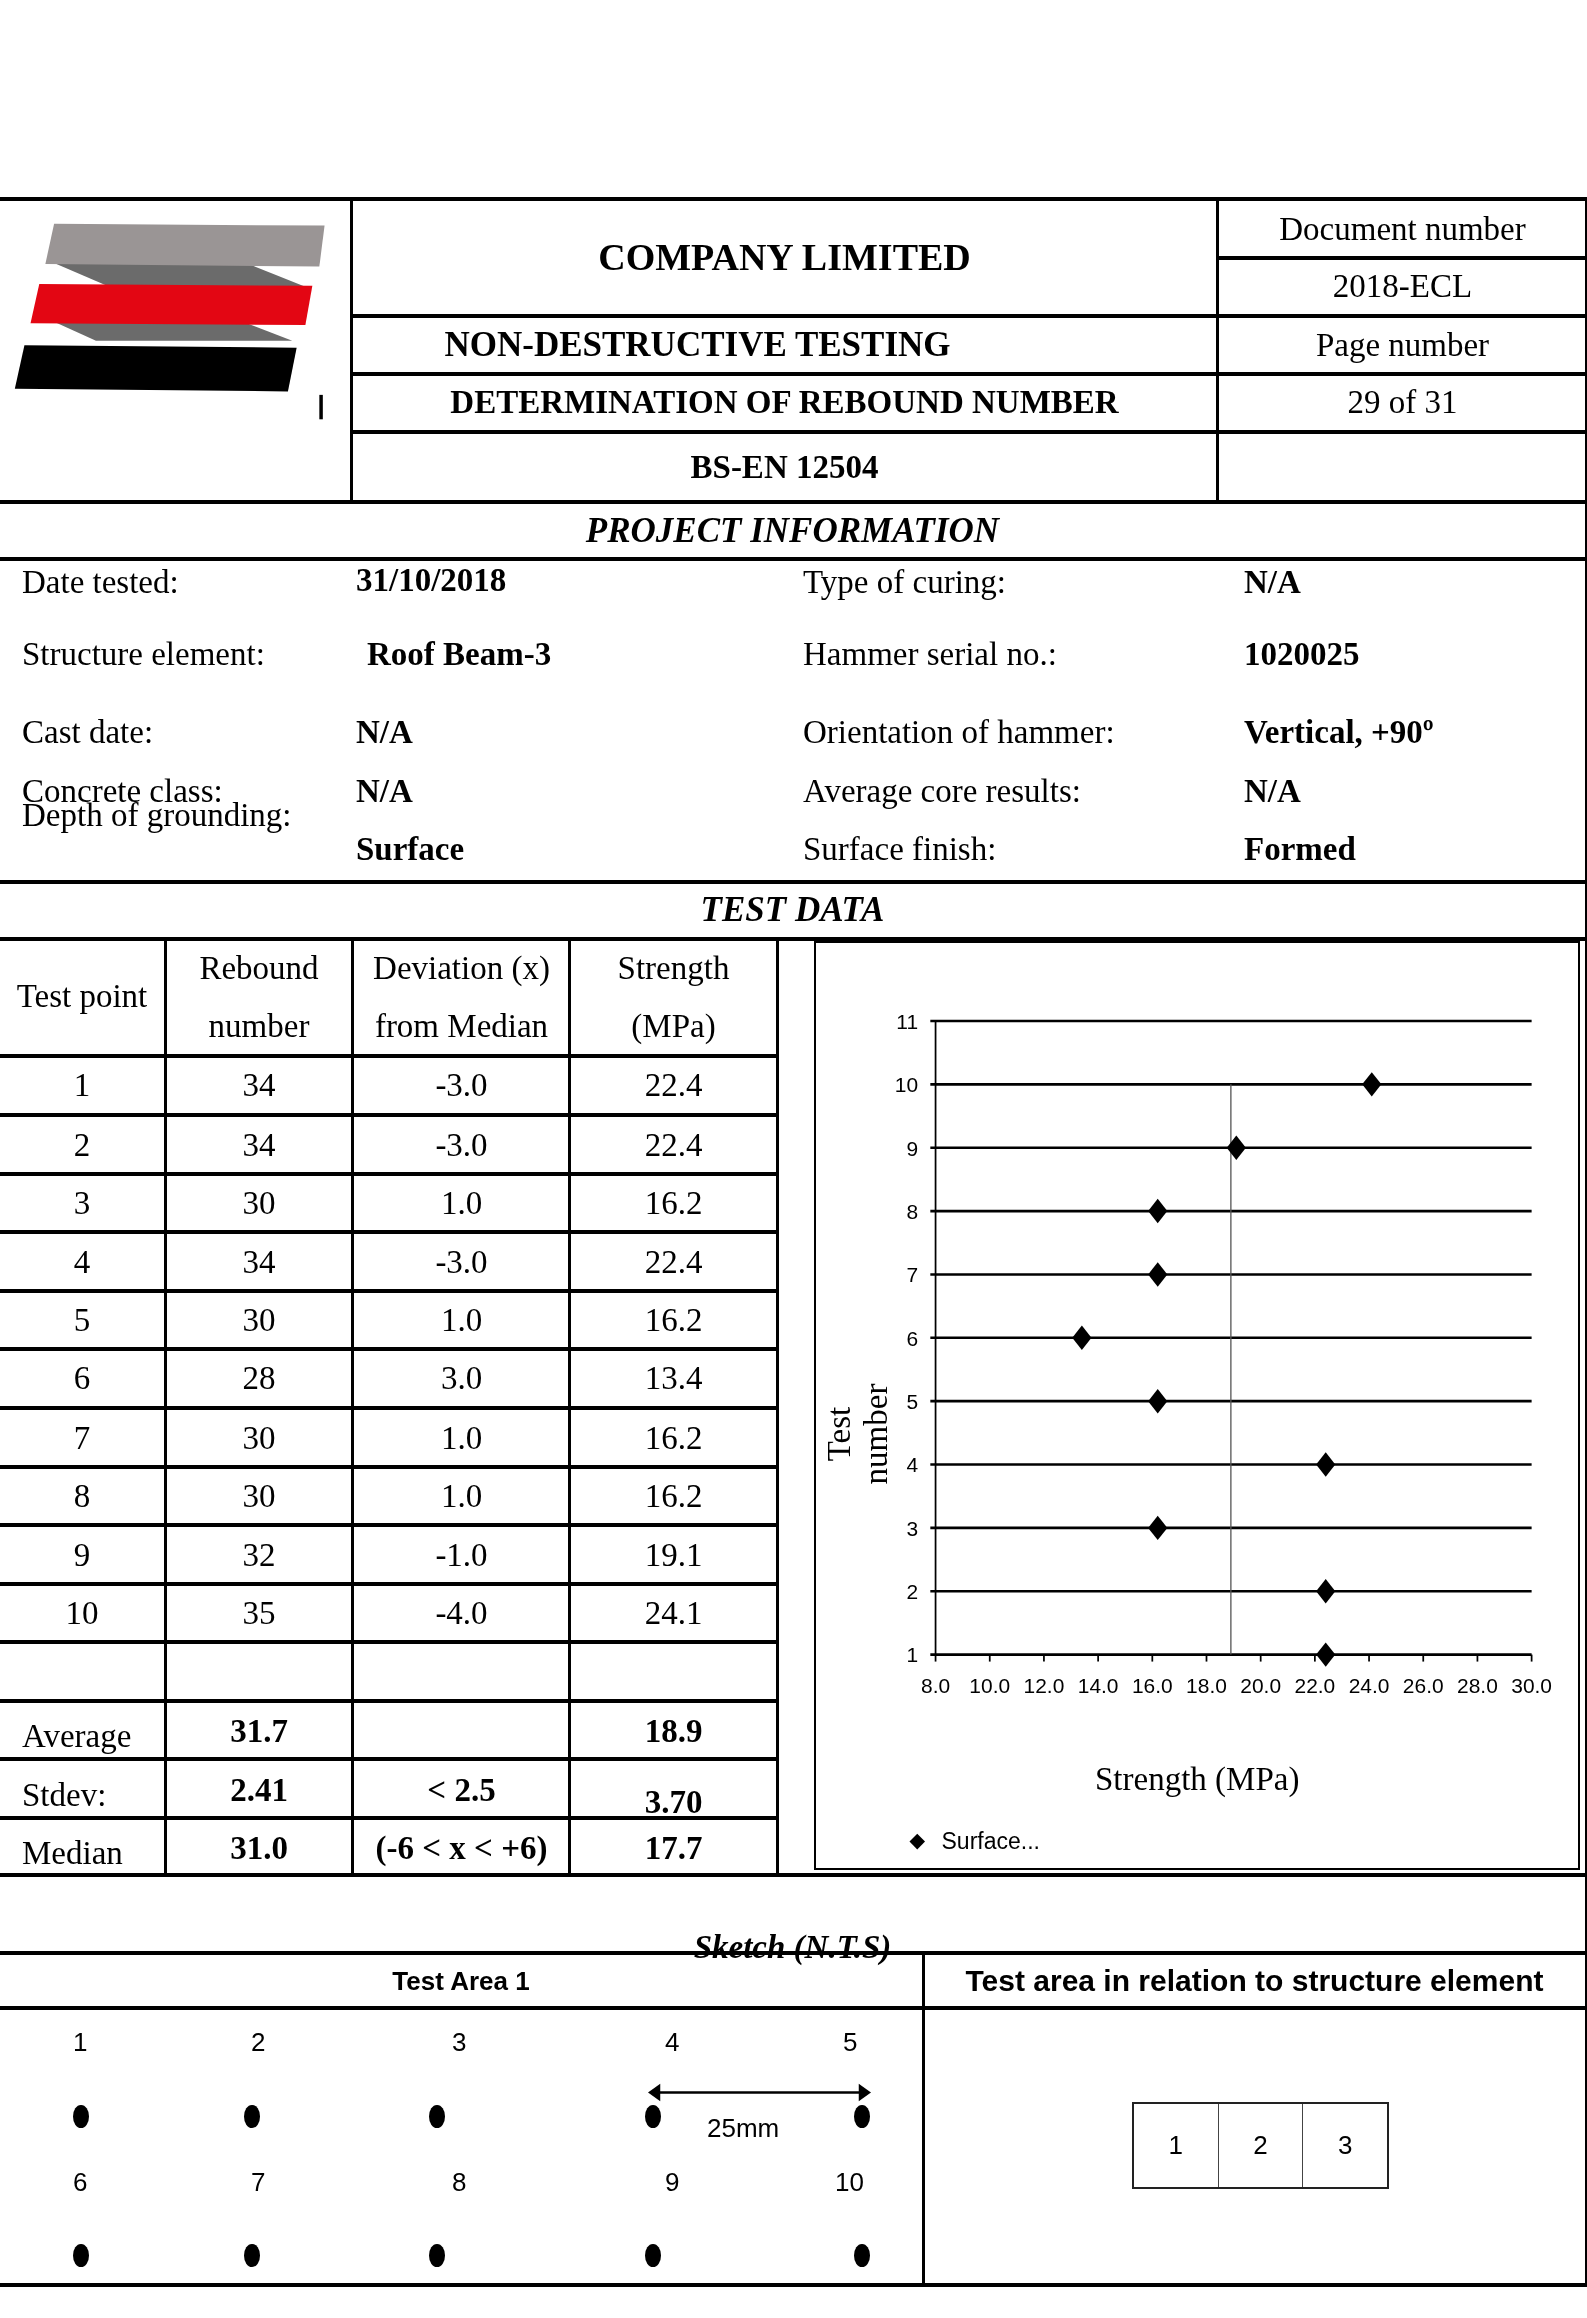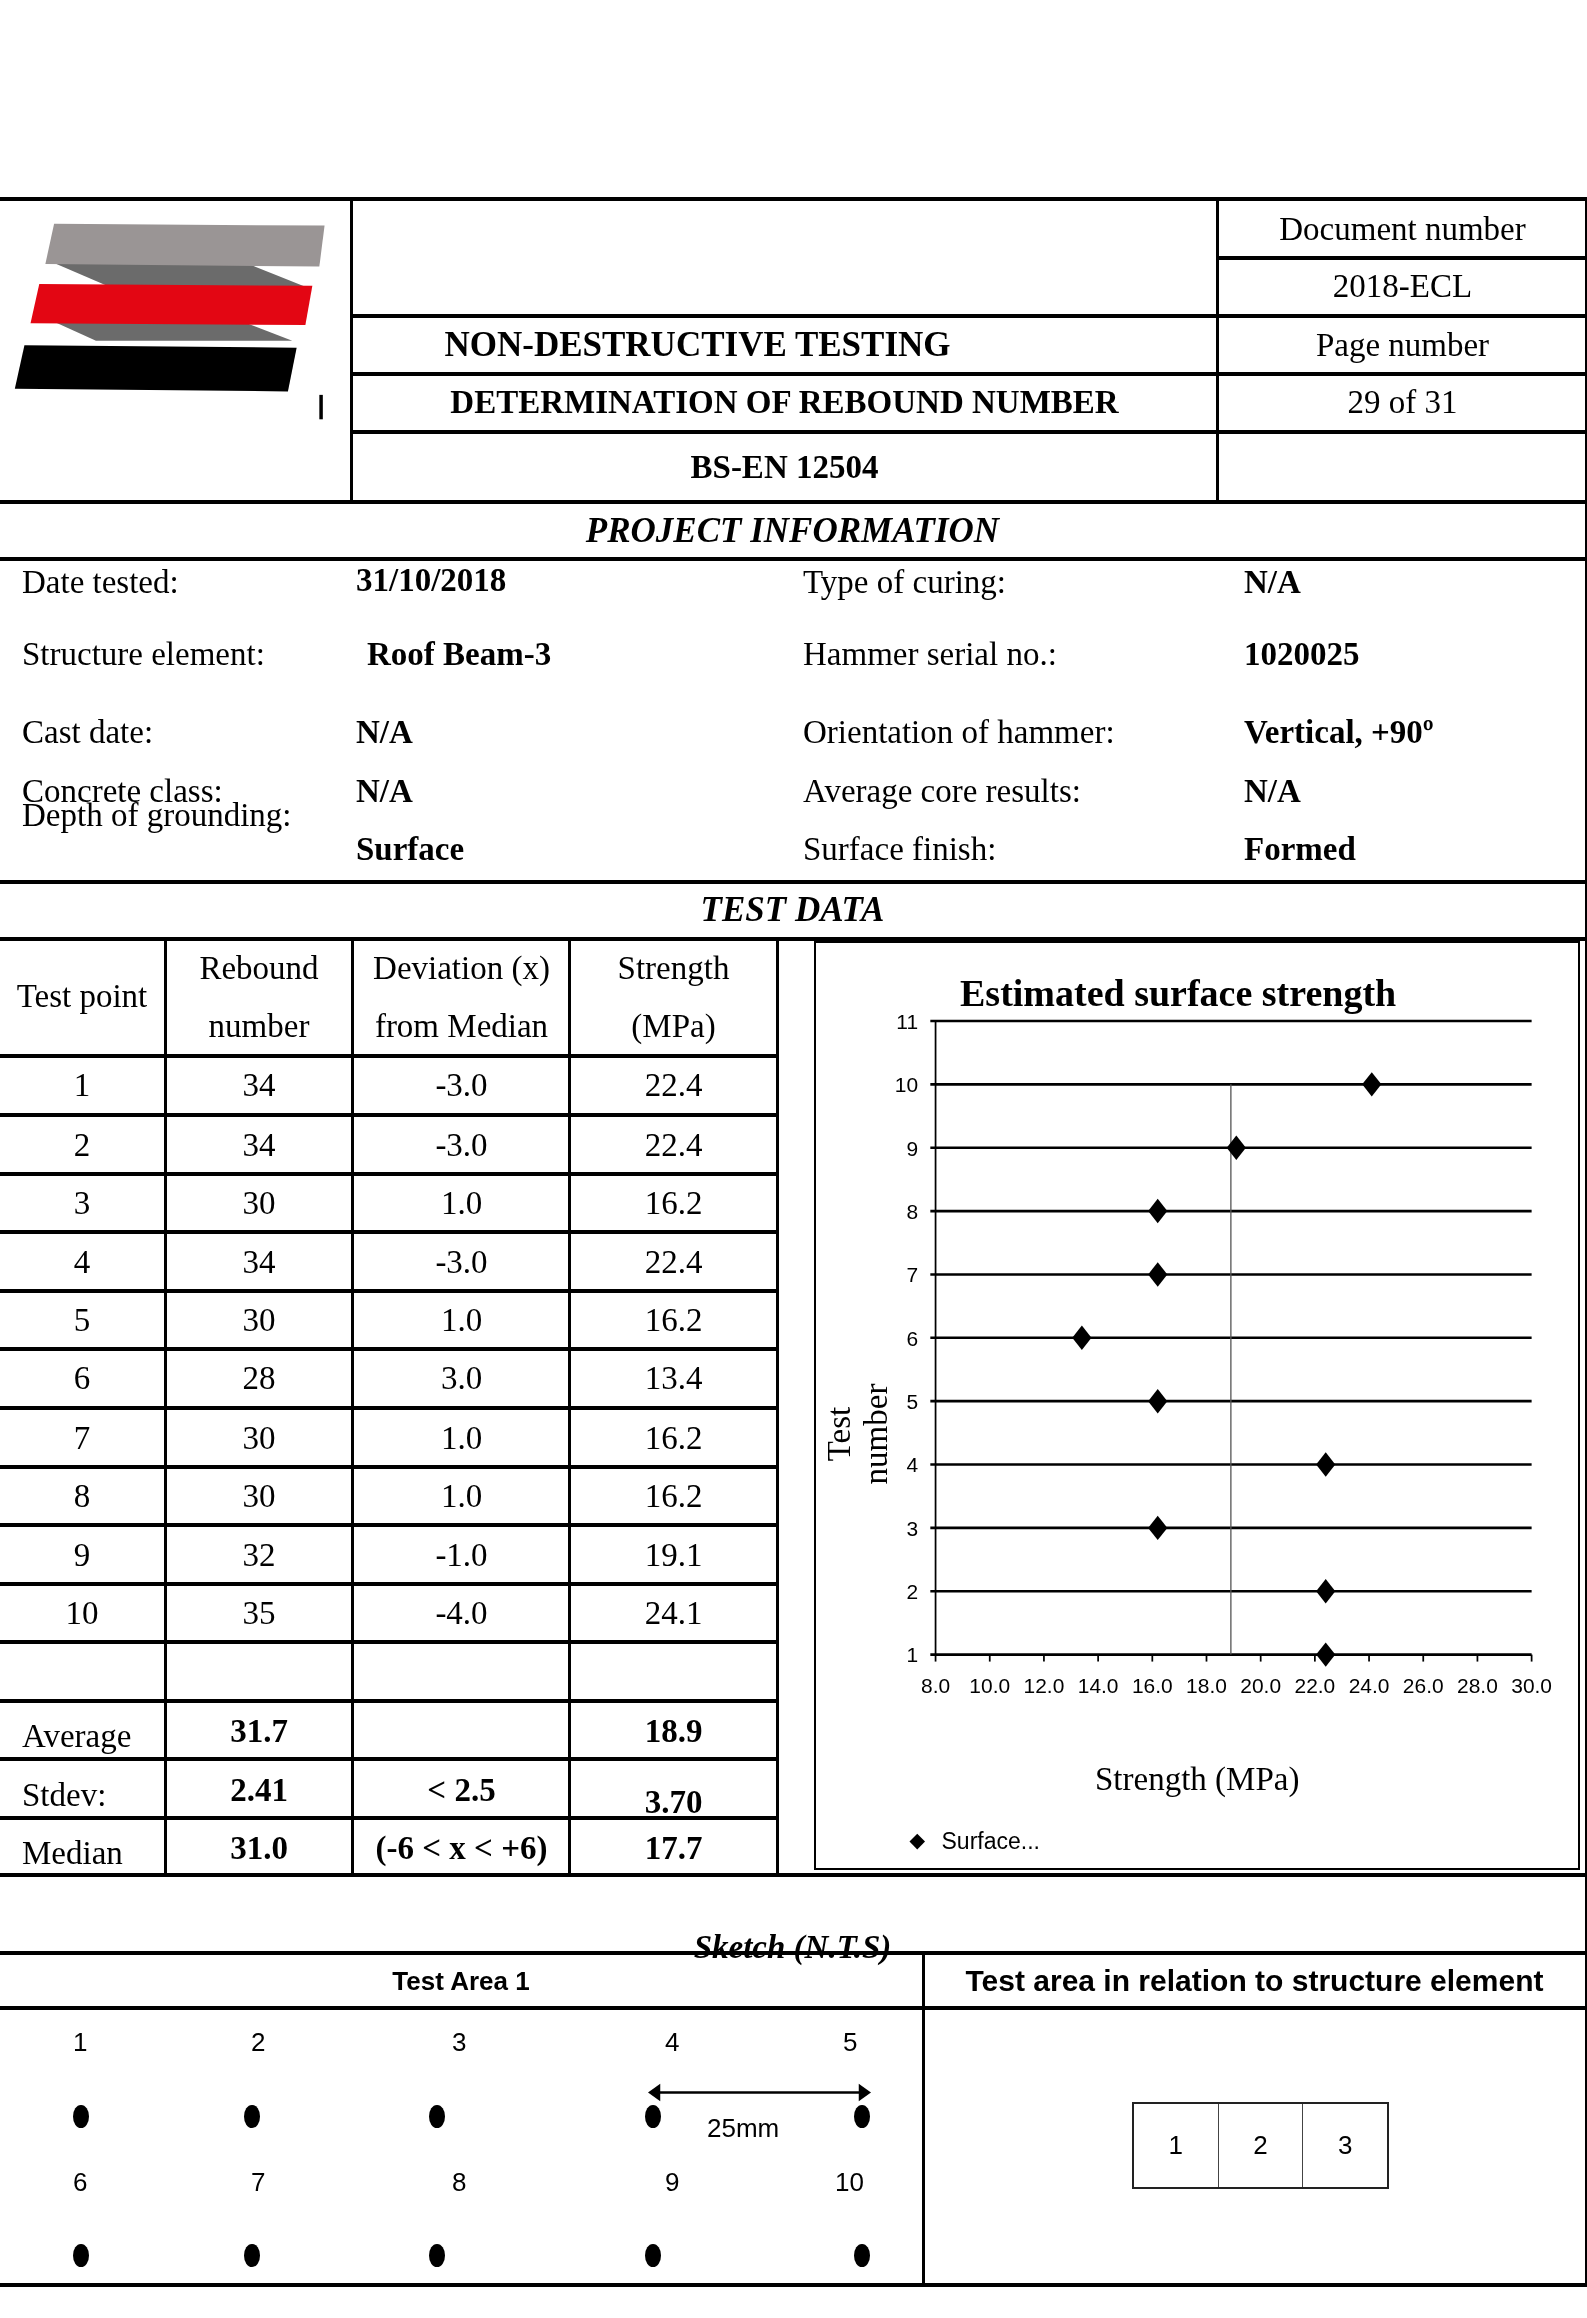--- a/index.html
+++ b/index.html
@@ -41,20 +41,21 @@
       <polygon points="60,70 280,70 355,100 130,100" fill="#6b6b6b"></polygon>
       <polygon points="55,135 270,135 335,160 110,160" fill="#6b6b6b"></polygon>
       <polygon points="62,26 372,28 366,75 52,72" fill="#9a9595"></polygon>
       <polygon points="45,95 358,97 350,142 35,140" fill="#e30613"></polygon>
       <polygon points="28,165 340,168 330,218 17,215" fill="#000000"></polygon>
       <rect x="366" y="222" width="4" height="28" fill="#000"></rect>
     </svg>
   </div>
 
   <div class="abs center b" style="left:353px;top:201px;width:863px;height:113px;flex-direction:column;font-size:38px;line-height:49px;">
+    <span>COMPANY LIMITED</span>
   </div>
   <div class="abs center b" style="left:353px;top:318px;width:689px;height:54px;font-size:35px;">NON-DESTRUCTIVE TESTING</div>
   <div class="abs center b" style="left:353px;top:375px;width:863px;height:55px;font-size:33px;">DETERMINATION OF REBOUND NUMBER</div>
   <div class="abs center b" style="left:353px;top:434px;width:863px;height:66px;font-size:33px;">BS-EN 12504</div>
 
   <div class="abs center" style="left:1219px;top:203px;width:367px;height:53px;font-size:33px;">Document number</div>
   <div class="abs center" style="left:1219px;top:259px;width:367px;height:55px;font-size:33px;">2018-ECL</div>
   <div class="abs center" style="left:1219px;top:318px;width:367px;height:54px;font-size:33px;">Page number</div>
   <div class="abs center" style="left:1219px;top:375px;width:367px;height:55px;font-size:33px;">29 of 31</div>
 </div>
@@ -245,21 +246,20 @@
         <polygon points="584.0545454545454,728.4 595.0545454545454,742.4 584.0545454545454,756.4 573.0545454545454,742.4" fill="#000"></polygon>
         <polygon points="391.5727272727272,655.8 402.5727272727272,669.8 391.5727272727272,683.8 380.5727272727272,669.8" fill="#000"></polygon>
         <polygon points="584.0545454545454,583.2 595.0545454545454,597.2 584.0545454545454,611.2 573.0545454545454,597.2" fill="#000"></polygon>
         <polygon points="391.5727272727272,510.5999999999999 402.5727272727272,524.5999999999999 391.5727272727272,538.5999999999999 380.5727272727272,524.5999999999999" fill="#000"></polygon>
         <polygon points="304.6454545454545,438 315.6454545454545,452 304.6454545454545,466 293.6454545454545,452" fill="#000"></polygon>
         <polygon points="391.5727272727272,365.40000000000003 402.5727272727272,379.40000000000003 391.5727272727272,393.40000000000003 380.5727272727272,379.40000000000003" fill="#000"></polygon>
         <polygon points="391.5727272727272,292.8 402.5727272727272,306.8 391.5727272727272,320.8 380.5727272727272,306.8" fill="#000"></polygon>
         <polygon points="481.60454545454553,220.19999999999993 492.60454545454553,234.19999999999993 481.60454545454553,248.19999999999993 470.60454545454553,234.19999999999993" fill="#000"></polygon>
         <polygon points="636.8318181818183,147.60000000000002 647.8318181818183,161.60000000000002 636.8318181818183,175.60000000000002 625.8318181818183,161.60000000000002" fill="#000"></polygon>
       </svg>
-    <div class="abs b" style="left:144px;top:28px;font-size:38px;">Estimated surface strength</div>
     <div class="abs" style="left:-37px;top:454px;width:157px;text-align:center;font-size:33px;transform:rotate(-90deg);">Test number</div>
     <div class="abs" style="left:279px;top:818px;font-size:33px;">Strength (MPa)</div>
     <div class="abs sans" style="left:96px;top:885px;font-size:23px;display:flex;align-items:center;gap:19px;">
       <span style="display:inline-block;width:10.5px;height:10.5px;background:#000;transform:rotate(45deg);"></span>
       <span>Surface...</span>
     </div>
   </div>
 </div>
 
 <div>

